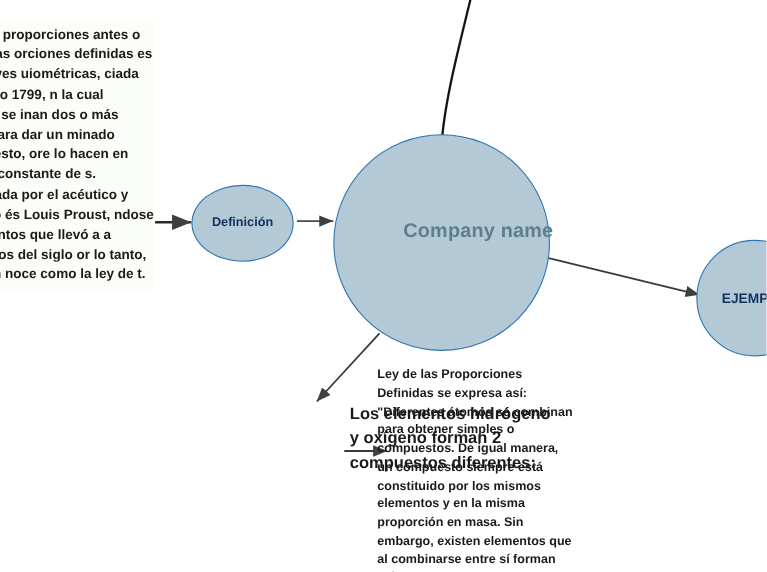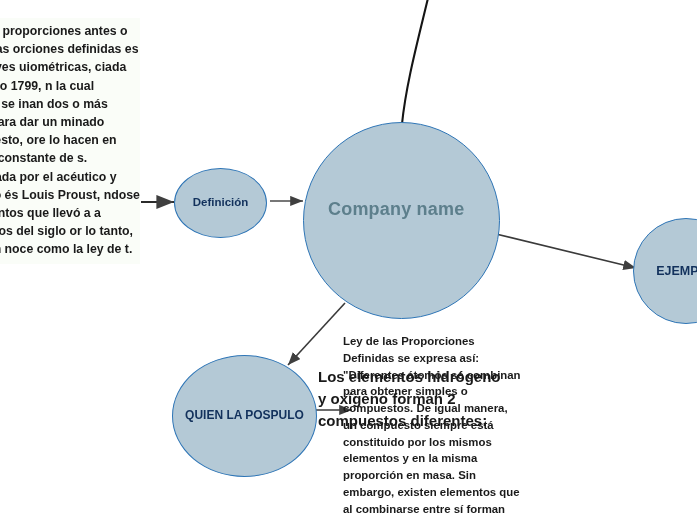--- a/index.html
+++ b/index.html
@@ -66,21 +66,21 @@
   }
   #center-placeholder {
     position: absolute;
     left: 24px;
     top: 76px;
     width: 175px;
     color: #5d7f8c;
     font-family: "Liberation Sans", sans-serif;
     font-weight: bold;
     font-size: 18px;
-    text-align: left;
+    text-align: right;
     letter-spacing: .2px;
   }
 
   #node-definicion {
     left: 174px;
     top: 168px;
     width: 93px;
     height: 70px;
     align-items: center;
   }
@@ -168,21 +168,18 @@
   </div>
 
   <div class="node" id="node-center">
     <div id="center-placeholder">Company name</div>
   </div>
 
   <div class="node" id="node-ejemplo">
     <span class="node-label">EJEMPLO</span>
   </div>
 
-  <div class="node" id="node-pospulo">
-    <span class="node-label">QUIEN LA POSPULO</span>
-  </div>
 
   <div class="textblock" id="text-definition">Ley de las Proporciones Definidas se expresa así: "Diferentes átomos se combinan para obtener simples o compuestos. De igual manera, un compuesto siempre está constituido por los mismos elementos y en la misma proporción en masa. Sin embargo, existen elementos que al combinarse entre sí forman más de un compuesto.</div>
 
   <div class="textblock" id="text-ejemplo-lead">Los elementos hidrógeno y oxígeno forman 2 compuestos diferentes:</div>
 
 </div>
 
 </body></html>

